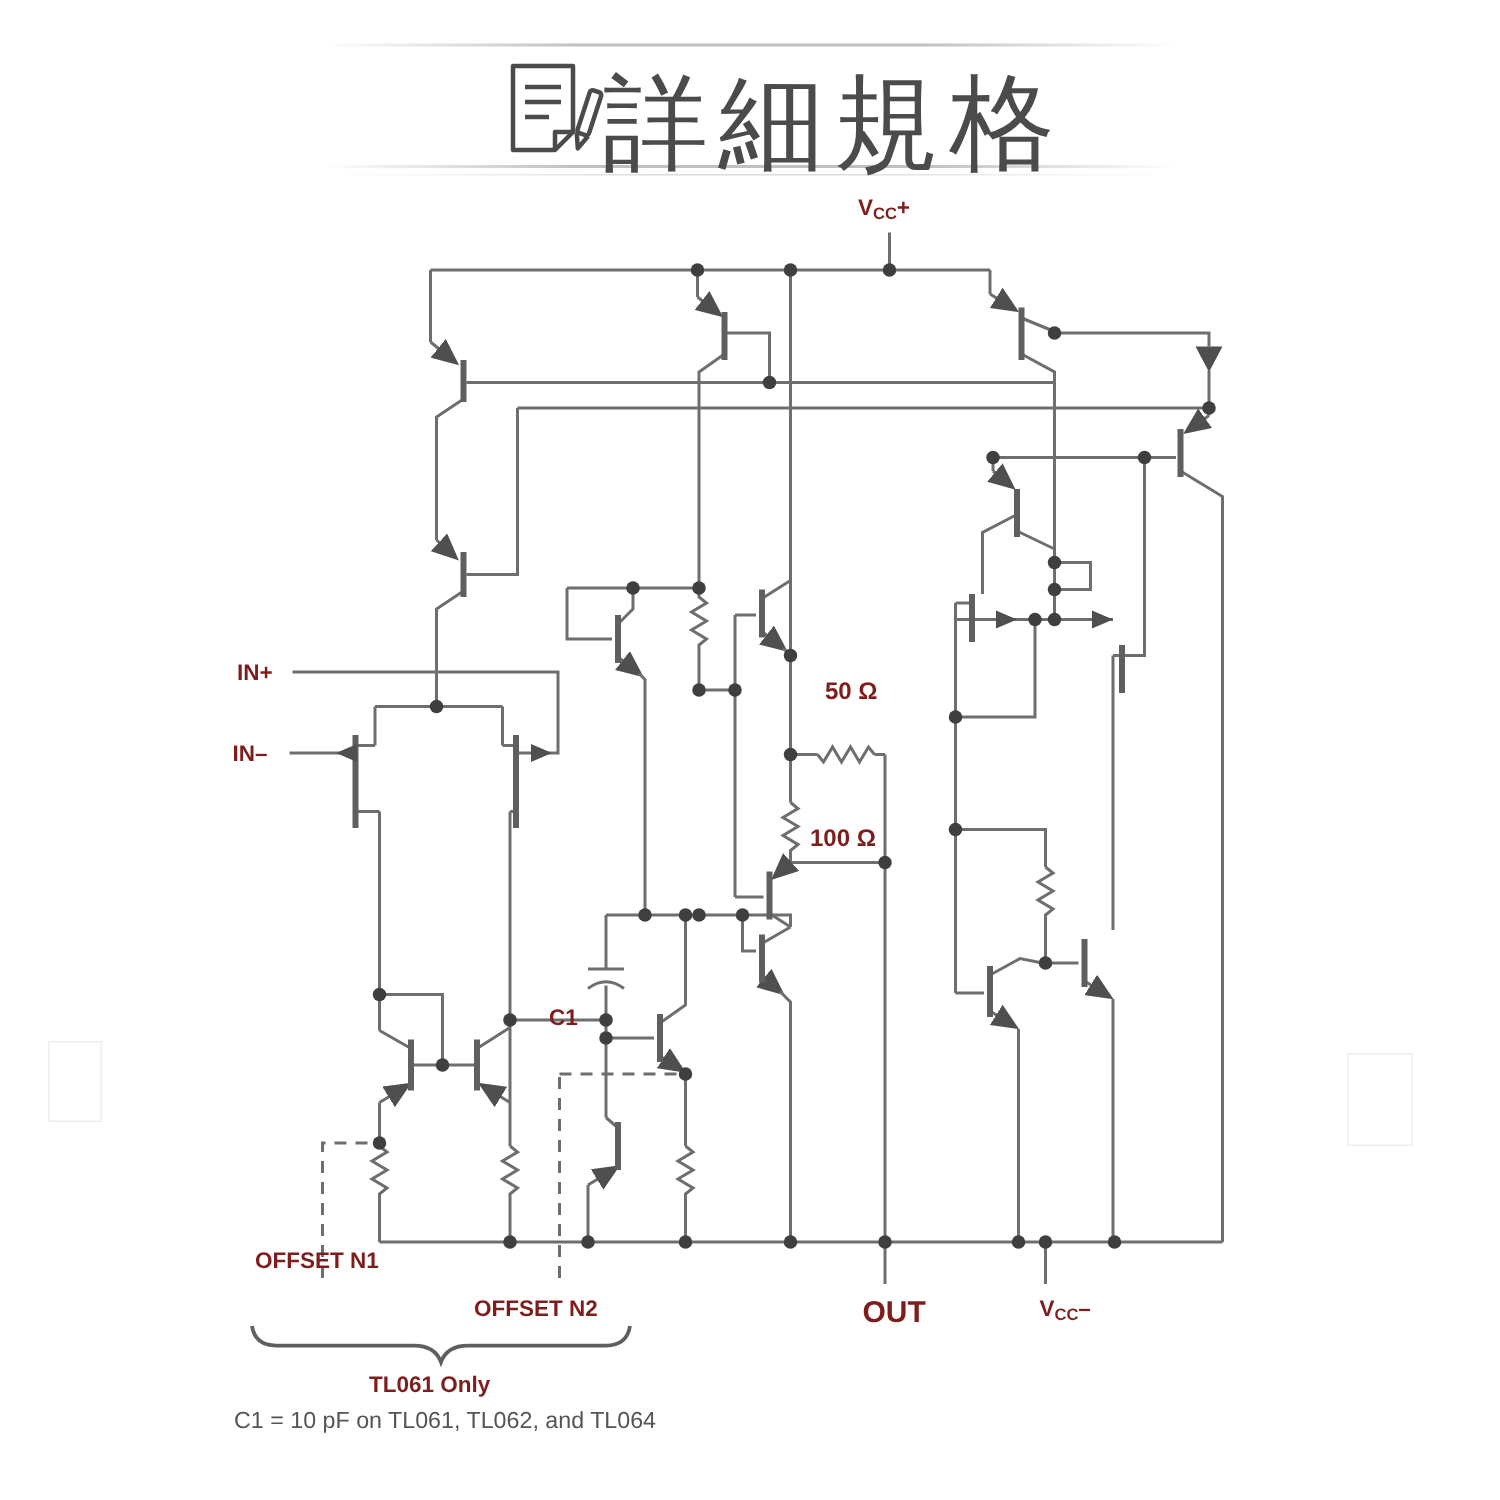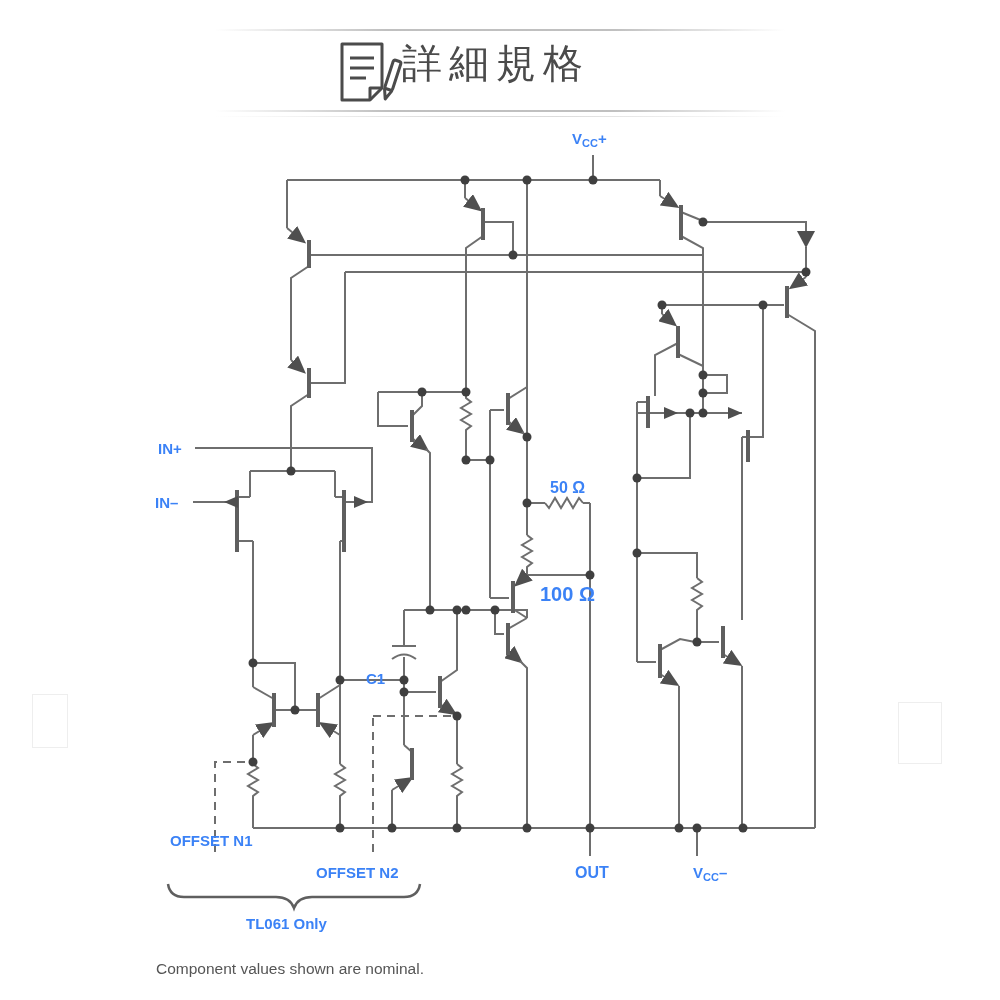--- a/index.html
+++ b/index.html
@@ -4,24 +4,24 @@
 <style>
   html,body{margin:0;padding:0;background:#ffffff;}
   #stage{position:relative;width:1000px;height:1000px;background:#ffffff;overflow:hidden;
          font-family:"Liberation Sans", sans-serif;}
   svg{position:absolute;left:0;top:0;}
   .wires path,.wires line,.wires polyline{fill:none;stroke:#6e6e6e;stroke-width:2;}
   .bars path{fill:none;stroke:#5f5f5f;stroke-width:4;}
   .dots circle{fill:#3f3f3f;stroke:none;}
   .arrowpoly{fill:#4f4f4f;stroke:none;}
   .dashed path{fill:none;stroke:#6e6e6e;stroke-width:2;stroke-dasharray:8 6;}
-  .lbl{position:absolute;color:#3b82f6;font-weight:bold;font-size:15px;white-space:nowrap;}
+  .lbl{position:absolute;color:#7f1d1d;font-weight:bold;font-size:15px;white-space:nowrap;}
   .lbl .sub{font-size:11px;vertical-align:-3px;font-weight:bold;}
   .note{position:absolute;color:#555;font-size:15.5px;font-weight:normal;white-space:nowrap;}
-  #page-title{position:absolute;left:402px;top:36px;font-size:40px;letter-spacing:7px;
+  #page-title{position:absolute;left:402px;top:36px;font-size:70px;letter-spacing:7px;
               color:#4b4b4b;font-weight:400;}
   .banner-line{position:absolute;height:2px;left:215px;width:570px;
     background:linear-gradient(to right, rgba(200,200,200,0), rgba(185,185,185,.9) 30%, rgba(185,185,185,.9) 70%, rgba(200,200,200,0));}
   .banner-line.b2{height:1px;
     background:linear-gradient(to right, rgba(210,210,210,0), rgba(205,205,205,.7) 40%, rgba(205,205,205,.7) 60%, rgba(210,210,210,0));}
   .watermark{position:absolute;border:1px solid #eeeeee;}
 </style>
 </head>
 <body>
 
@@ -269,26 +269,26 @@
     <g>
       <path d="M168,884 Q170,897 184,897 L276,897 Q290,897 294,908 Q298,897 312,897 L404,897 Q418,897 420,884" fill="none" stroke="#5f5f5f" stroke-width="2.5"></path>
     </g>
   </svg>
 
   <div class="lbl" style="left:572px;top:130px"><span>V</span><span class="sub">CC</span><span>+</span></div>
 
   <div class="lbl" style="left:158px;top:440px">IN+</div>
   <div class="lbl" style="left:155px;top:494px">IN–</div>
 
-  <div class="lbl" style="left:550px;top:479px;font-size:16px">50 Ω</div>
-  <div class="lbl" style="left:540px;top:583px;font-size:20px">100 Ω</div>
+  <div class="lbl" style="left:550px;top:453px;font-size:16px">50 Ω</div>
+  <div class="lbl" style="left:540px;top:551px;font-size:16px">100 Ω</div>
   <div class="lbl" style="left:366px;top:670px">C1</div>
 
   <div class="lbl" style="left:170px;top:832px">OFFSET N1</div>
   <div class="lbl" style="left:316px;top:864px">OFFSET N2</div>
 
-  <div class="lbl" style="left:575px;top:864px;font-size:16px">OUT</div>
+  <div class="lbl" style="left:575px;top:864px;font-size:20px">OUT</div>
   <div class="lbl" style="left:693px;top:864px"><span>V</span><span class="sub">CC</span><span>–</span></div>
 
   <div class="lbl" style="left:246px;top:915px">TL061 Only</div>
-  <div class="note" style="left:156px;top:960px">Component values shown are nominal.</div>
+  <div class="note" style="left:156px;top:939px">C1 = 10 pF on TL061, TL062, and TL064</div>
 
 </div>
 
 </body></html>

